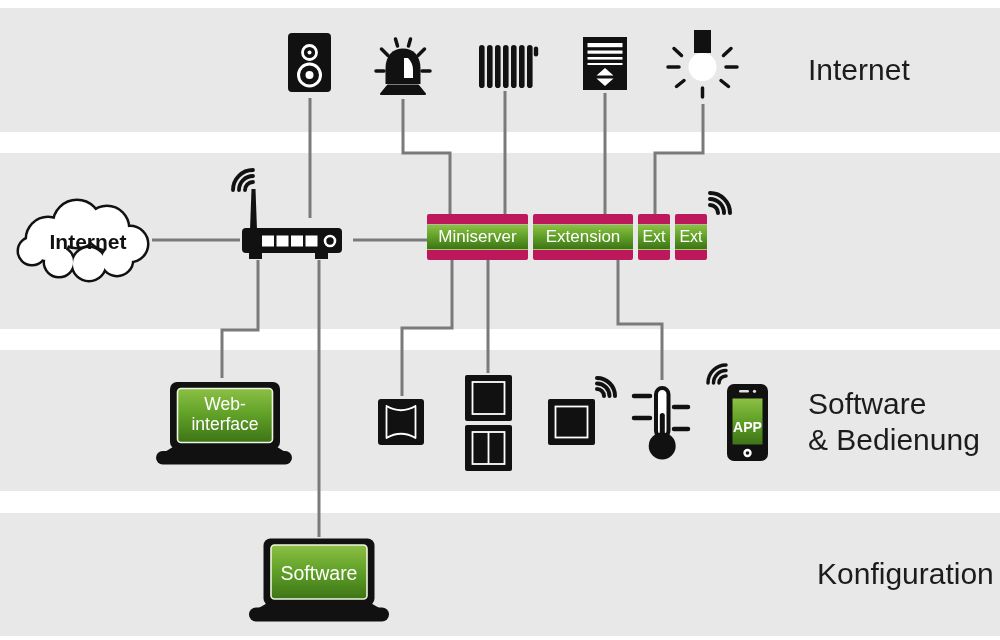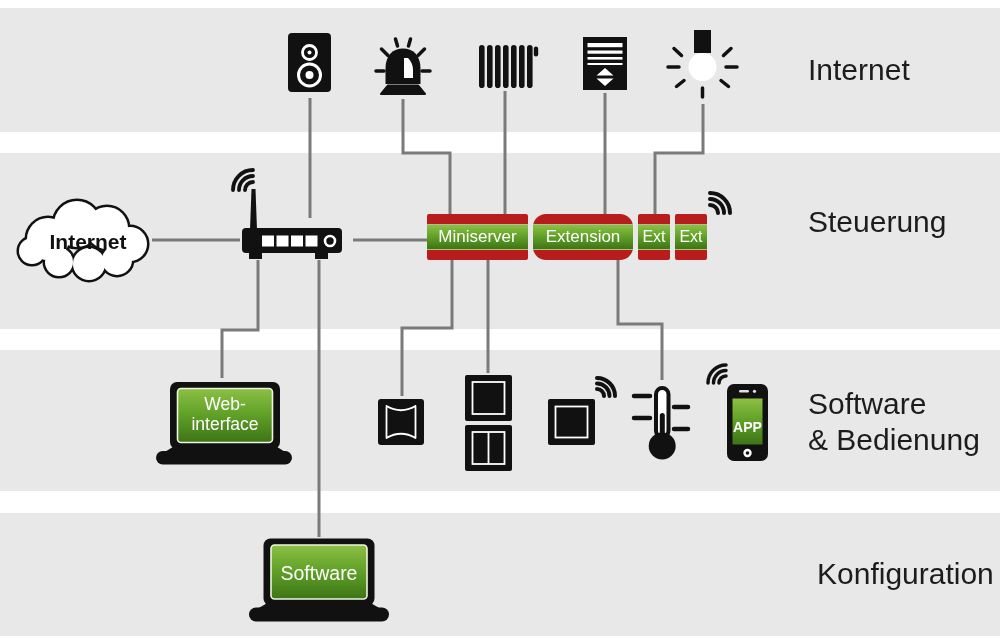--- a/index.html
+++ b/index.html
@@ -9,28 +9,28 @@
   #band-ausgabe{top:8px;height:124px;}
   #band-steuerung{top:153px;height:176px;}
   #band-eingabe{top:350px;height:141px;}
   #band-konfiguration{top:513px;height:123px;}
   svg.overlay{position:absolute;left:0;top:0;width:1000px;height:640px;}
   svg text{font-family:"Liberation Sans",sans-serif;}
   .ink{fill:#111111;}
   .wire{fill:none;stroke:#7a7a7a;stroke-width:3;}
   .wifi{fill:none;stroke:#111;stroke-linecap:round;}
   .row-label{position:absolute;left:808px;color:#1c1c1c;font-size:30px;line-height:36px;white-space:nowrap;}
-  .block{position:absolute;top:214px;height:46px;background:#b91c1c;border-radius:2px;
+  .block{position:absolute;top:214px;height:46px;background:#be185d;border-radius:2px;
          display:flex;flex-direction:column;justify-content:center;}
   .block-green{height:26px;width:100%;box-sizing:border-box;
          background:linear-gradient(180deg,#8cc045 0%,#5f9f26 50%,#3d7417 100%);
          border-top:1px solid rgba(255,255,255,.55);border-bottom:1px solid rgba(255,255,255,.2);
          display:flex;align-items:center;justify-content:center;color:#fff;font-size:17px;}
   #block-miniserver{left:427px;width:101px;}
-  #block-extension{left:533px;width:100px;border-radius:13px;}
+  #block-extension{left:533px;width:100px;}
   #block-ext1{left:638px;width:32px;}
   #block-ext2{left:675px;width:32px;}
   #block-ext1 .block-green,#block-ext2 .block-green{font-size:16px;}
 </style>
 </head>
 <body>
 
 <div class="stage">
 
   <div class="band" id="band-ausgabe"></div>
@@ -209,21 +209,20 @@
     <div class="block-green">Ext</div>
   </div>
   <div class="block" id="block-ext2">
     <div class="block-green">Ext</div>
   </div>
 
   <div class="row-label" style="top:52px;">
     <span>Internet</span>
   </div>
   <div class="row-label" style="top:204px;">
-    <div>Steuerung</div>
   </div>
   <div class="row-label" style="top:386px;">
     <div>Software</div>
     <div>&amp; Bedienung</div>
   </div>
   <div class="row-label" style="top:556px;margin-left:9px;">
     <span>Konfiguration</span>
   </div>
 
 </div>

